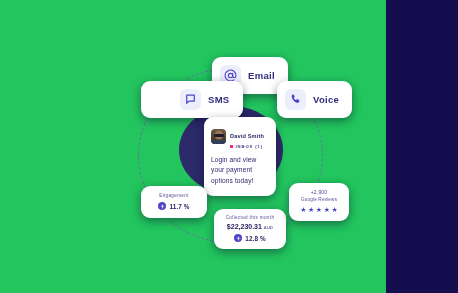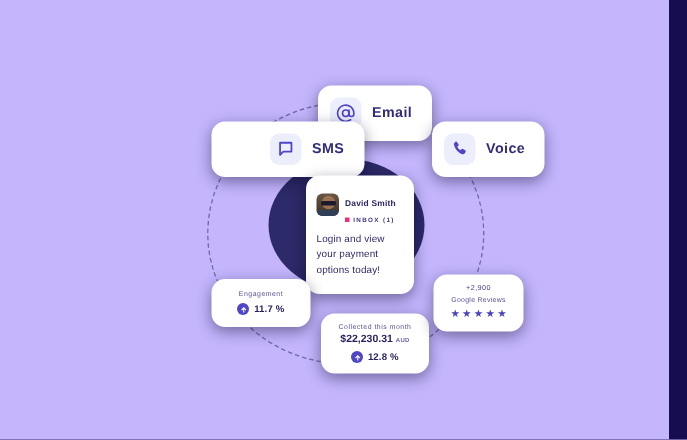--- a/index.html
+++ b/index.html
@@ -5,22 +5,22 @@
   * { box-sizing: border-box; margin: 0; padding: 0; }
   html, body {
     width: 458px; height: 293px;
     overflow: hidden;
     font-family: "Liberation Sans", sans-serif;
   }
   body { background: #150d4e; }
 
   #stage {
     position: relative;
-    width: 446px; height: 293px;
-    background: #c4b5fd;
+    width: 386px; height: 293px;
+    background: #22c55e;
   }
 
   
   .ring {
     position: absolute;
     left: 138px; top: 68px;
     width: 185px; height: 175px;
     border: 1px dashed #6d6aa8;
     border-radius: 50%;
     opacity: .95;
@@ -63,21 +63,21 @@
   .chip-label {
     font-size: 9.5px;
     font-weight: bold;
     color: #312c7a;
     letter-spacing: .3px;
     white-space: nowrap;
   }
 
   #chip-email { left: 212px; top: 57px; }
   #chip-sms   { left: 141px; top: 81px; padding-left: 39px; }
-  #chip-voice { left: 288px; top: 81px; text-align: center; }
+  #chip-voice { left: 277px; top: 81px; text-align: center; }
 
   
   #message-card {
     left: 204px; top: 117px;
     width: 72px;
     padding: 7px 7px 9px 7px;
   }
   .msg-head {
     display: flex;
     align-items: center;

